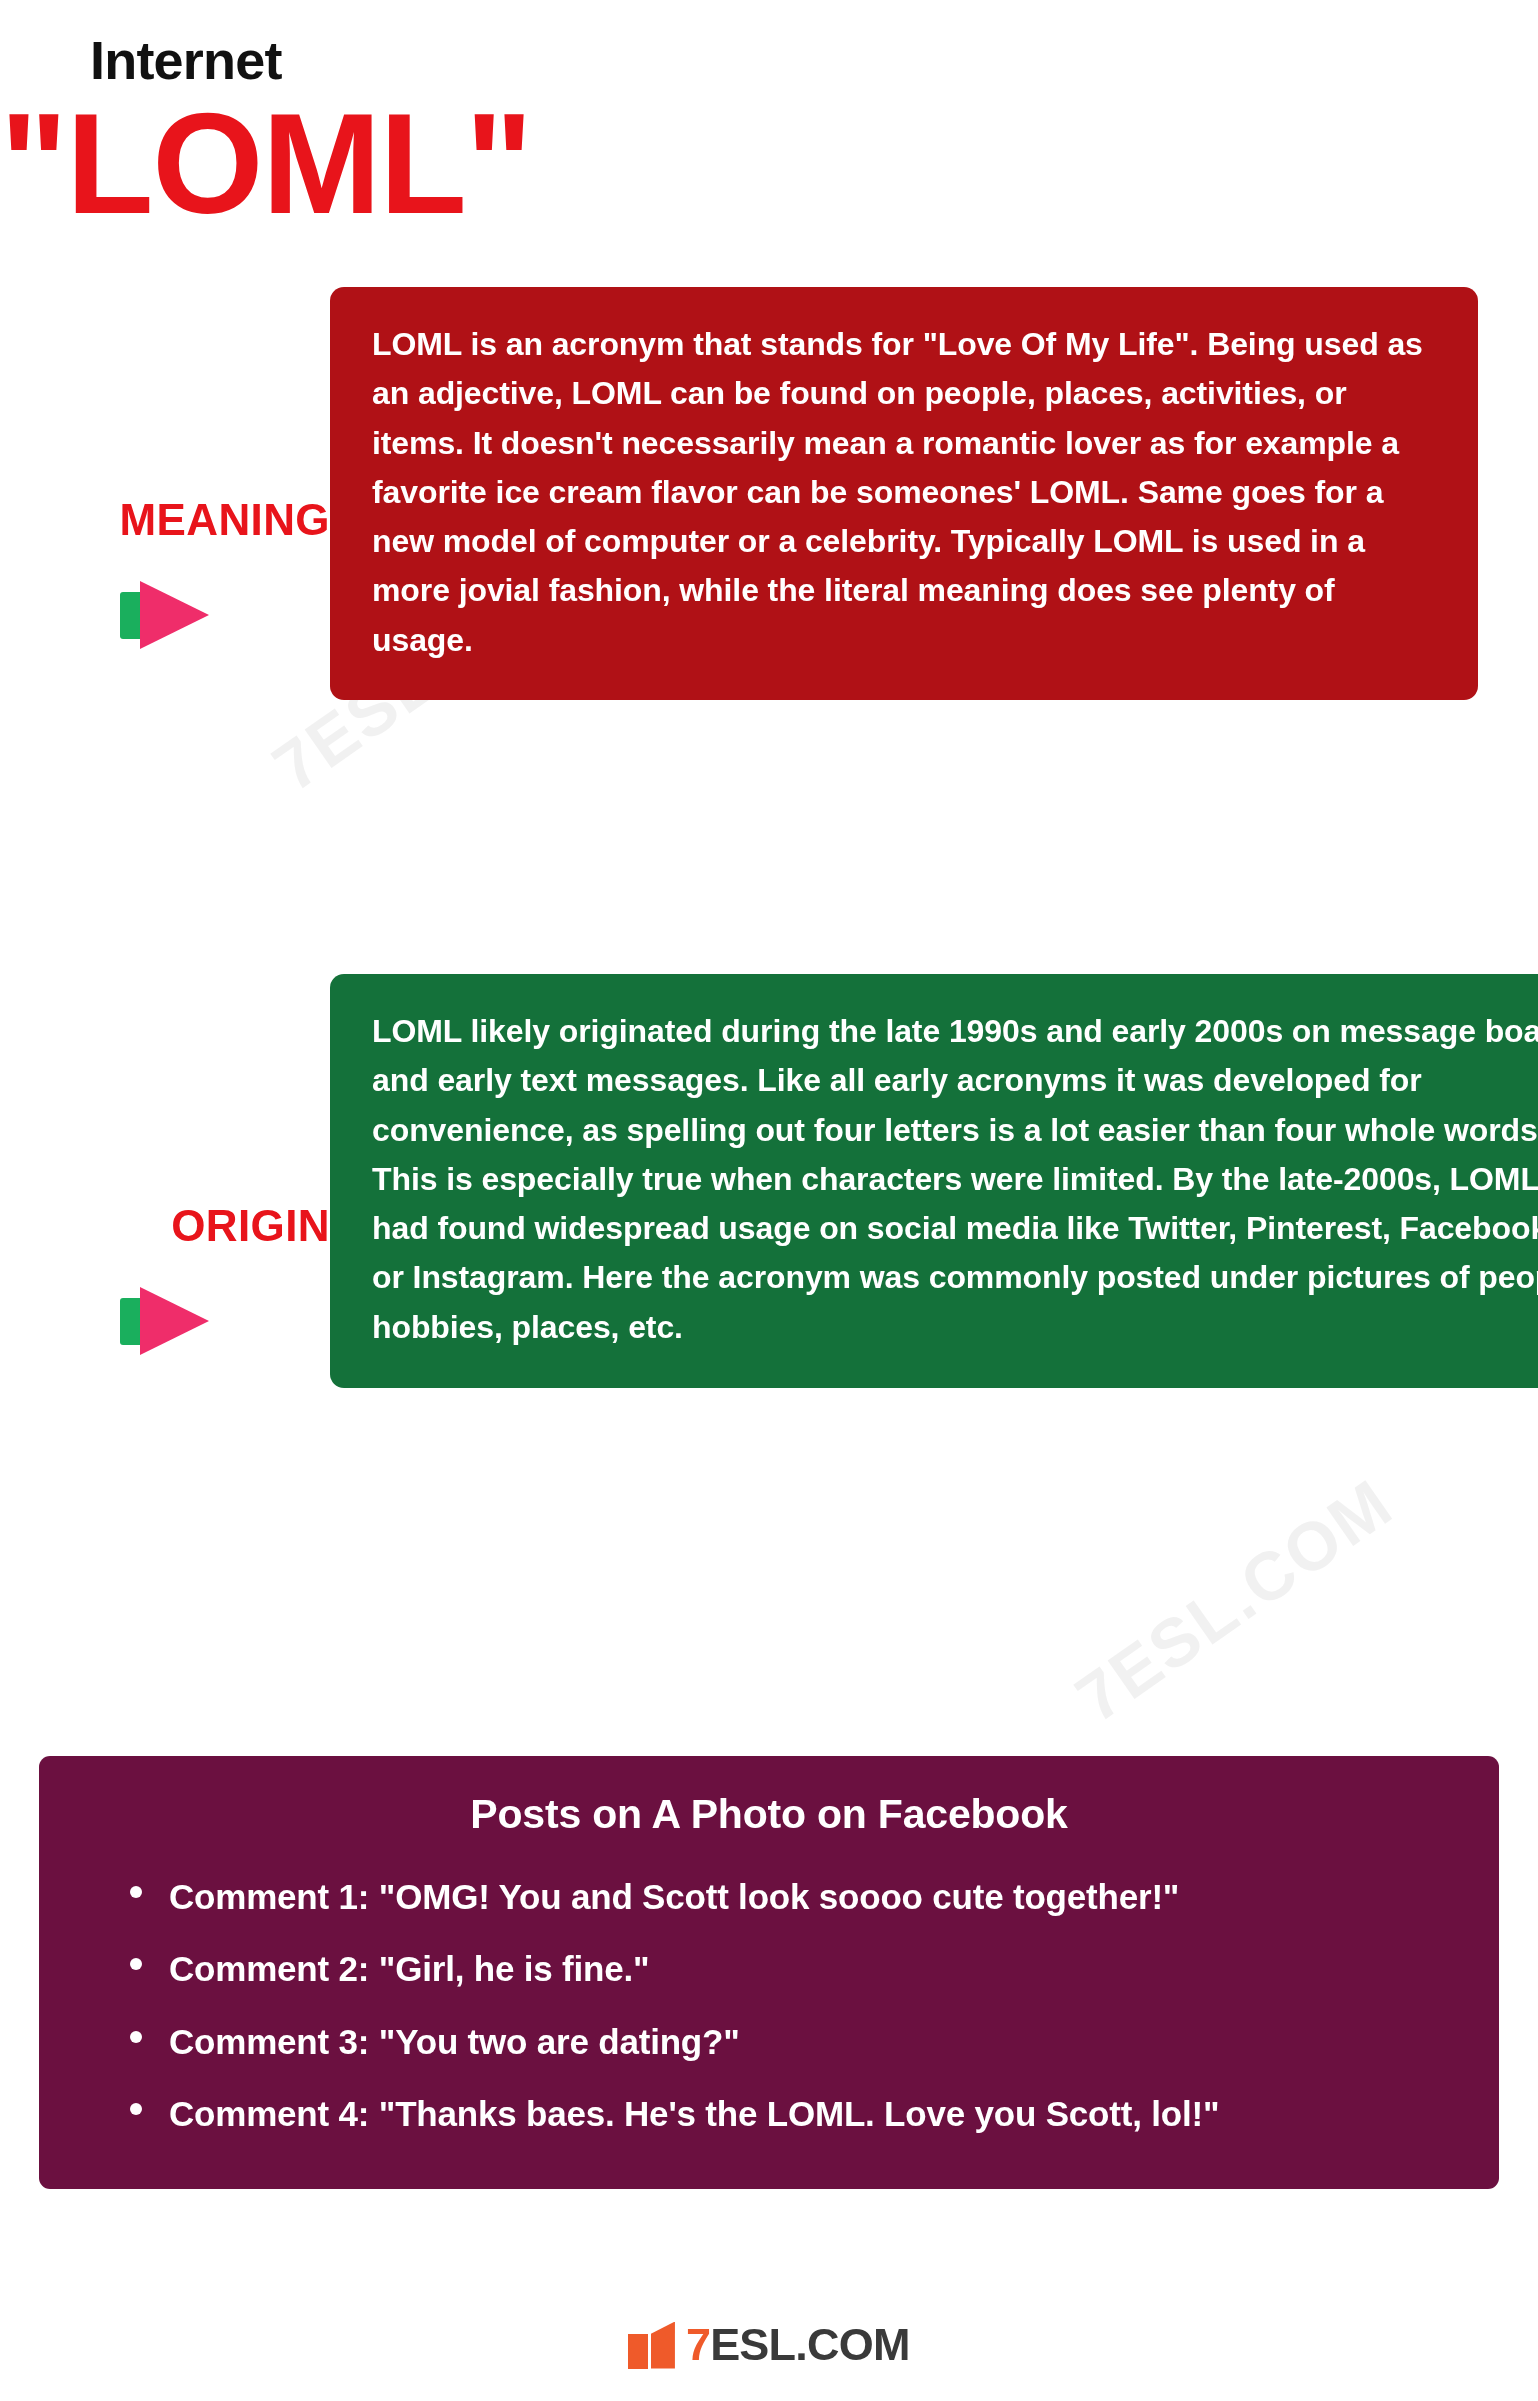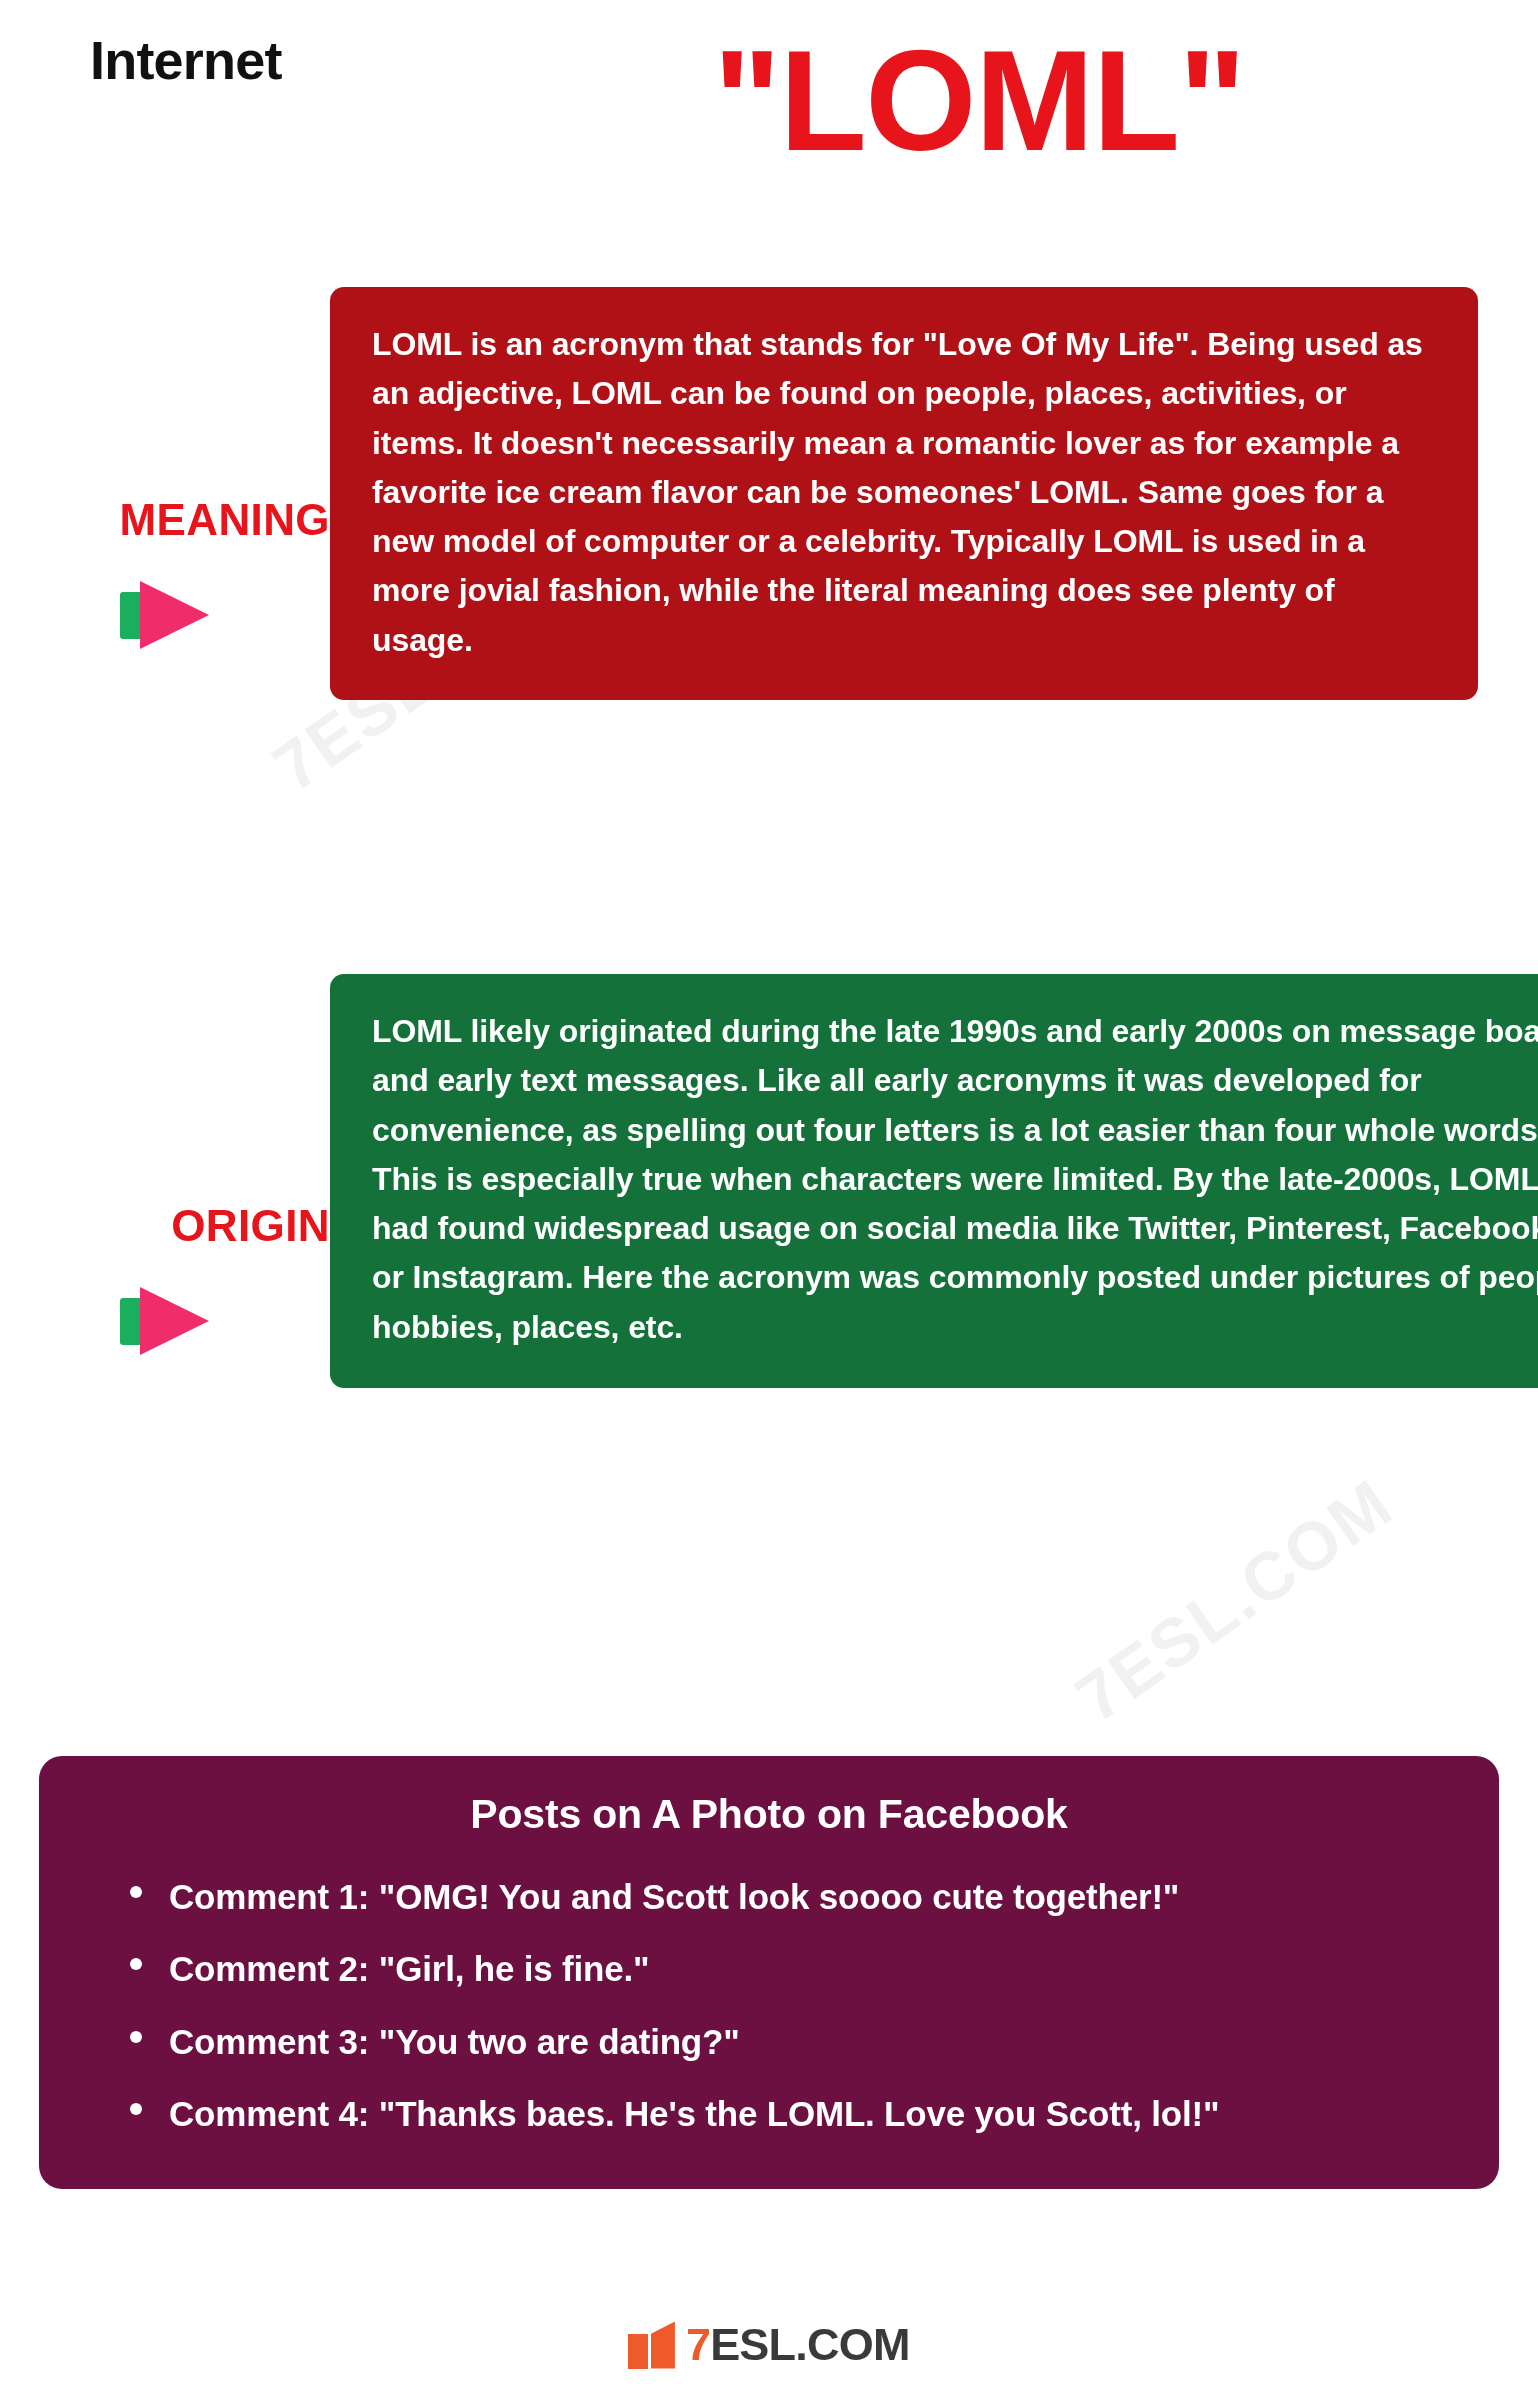--- a/index.html
+++ b/index.html
@@ -24,20 +24,21 @@
 
   
   .header {
     position: absolute;
     top: 28.5px;
     left: 0;
     width: 1538px;
     height: 203px;
     display: flex;
     align-items: flex-start;
+    flex-direction: column;
   }
   .header-left {
     width: 465px;
     padding-left: 90px;
     box-sizing: border-box;
   }
   .header-left .line {
     font-size: 54px;
     font-weight: 700;
     color: #111111;
@@ -148,21 +149,21 @@
     padding: 33px 42px 36px 42px;
     background: #14713a;
   }
 
   .card-examples {
     top: 1756px;
     left: 39px;
     width: 1460px;
     padding: 30px 41px 39px 41px;
     background: #6b1040;
-    border-radius: 23px;
+    border-radius: 11px;
   }
   .examples-title {
     text-align: center;
     font-size: 41px;
     font-weight: 700;
     color: #ffffff;
     margin: 4.5px 0 22.5px 0;
     letter-spacing: -0.2px;
   }
   .examples-list {

